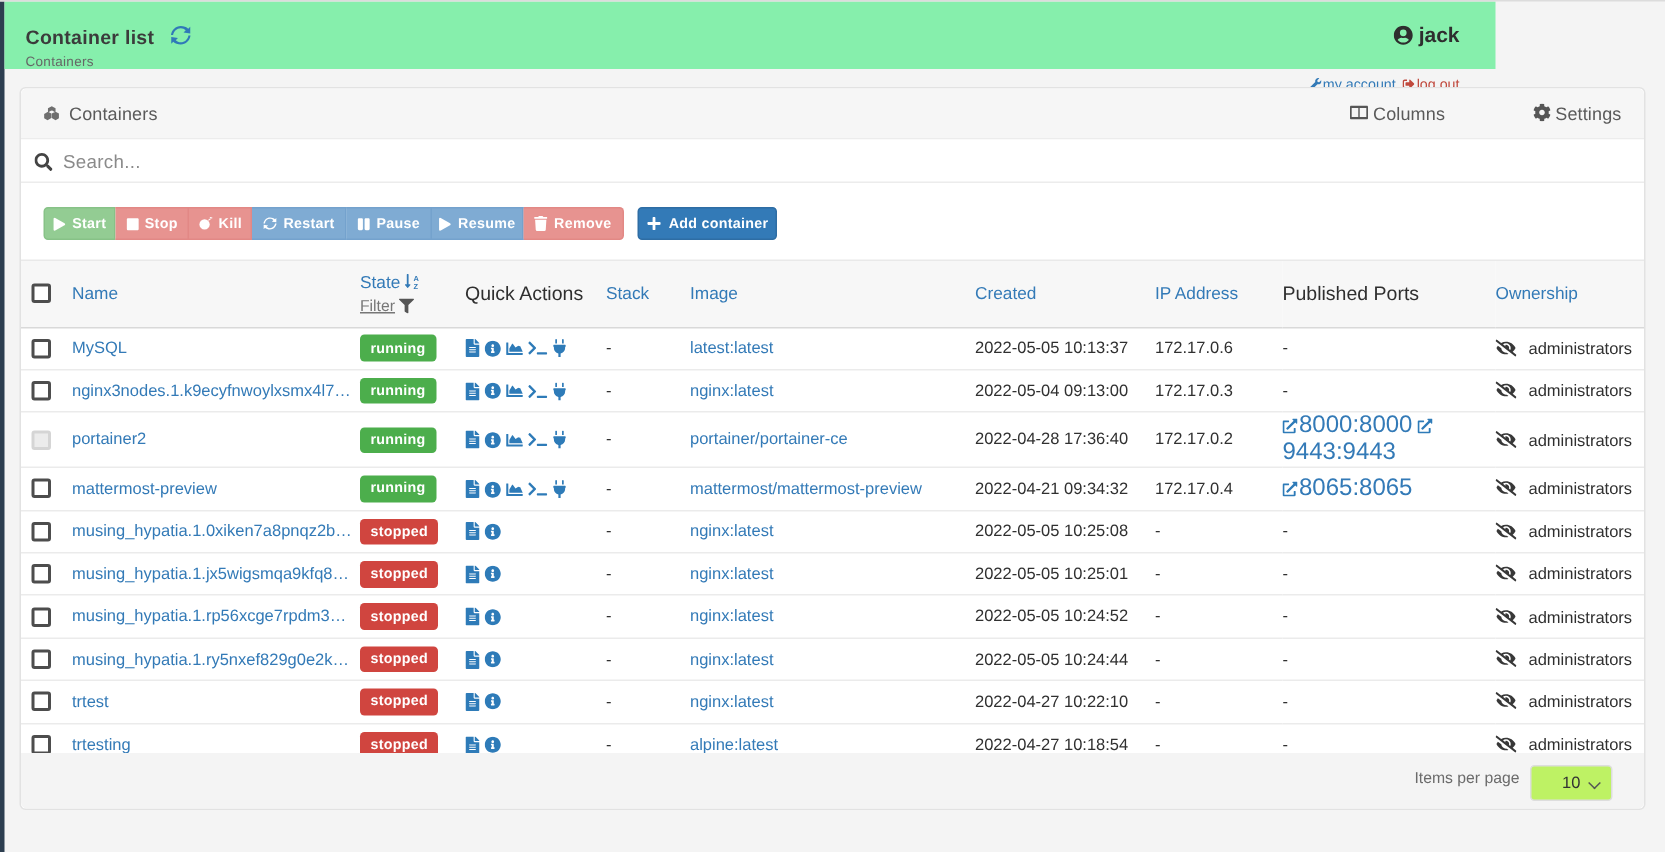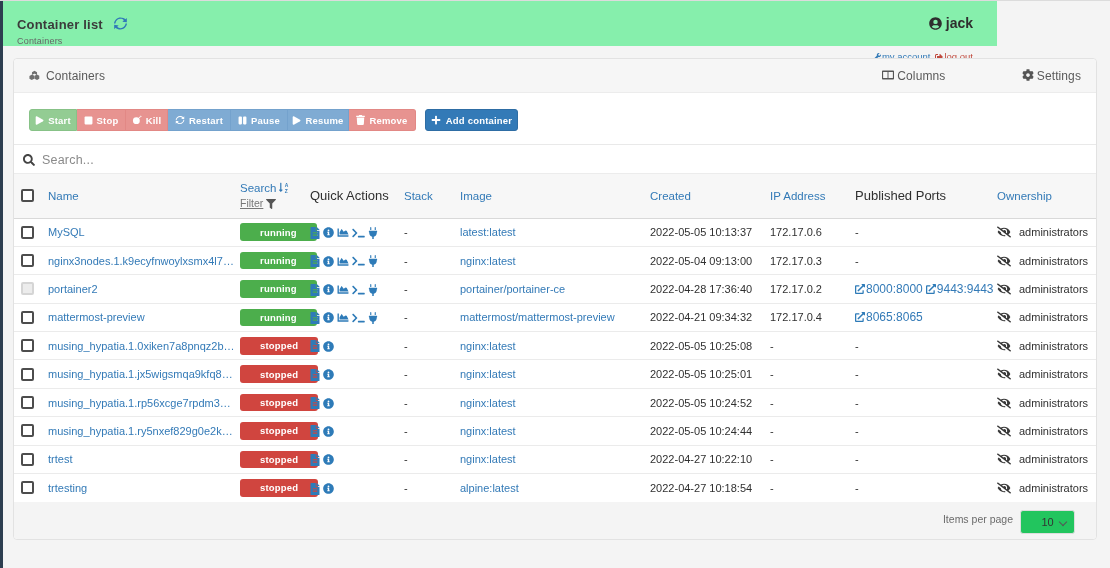--- a/index.html
+++ b/index.html
@@ -16,21 +16,21 @@
 #username svg { vertical-align:-2px; margin-right:4px; }
 #userlinks { font-size:9.5px; margin-top:20px; }
 #userlinks a { text-decoration:underline; }
 #userlinks .acct { color:#337ab7; margin-right:5px; }
 #userlinks .lo { color:#c0493d; }
 #userlinks svg { vertical-align:-1px; margin-right:1px; }
 
 #panel { position:absolute; left:13px; top:58px; width:1084px; height:482px; background:#fff; border:1px solid #e2e2e2; border-radius:4px; }
 #panelheader { height:34px; background:#f6f6f6; border-bottom:1px solid #ececec; border-radius:4px 4px 0 0; padding:0 15px 0 14px; display:flex; align-items:center; justify-content:space-between; font-size:12px; color:#5a5a5a; letter-spacing:0.1px; }
 #panelheader .ttl svg { vertical-align:-2px; margin-right:5px; }
-#panelheader .rightops span { margin-left:28px;padding-left:45px; }
+#panelheader .rightops span { margin-left:10px;padding-left:45px; }
 #panelheader .rightops svg { vertical-align:-1.5px; margin-right:3px; }
 
 #toolbar { height:52px; padding:16px 0 0 15px; border-bottom:1px solid #e9e9e9; display:flex; }
 .btn { display:inline-flex; align-items:center; justify-content:center; height:22px; font-size:9.5px; font-weight:bold; color:#fff; letter-spacing:0.2px; }
 .btn svg { margin-right:4px; }
 .btn.first { border-radius:3px 0 0 3px; }
 .btn.last { border-radius:0 3px 3px 0; }
 .b-green { background:#93cc93; border:1px solid #87c287; }
 .b-red { background:#e79390; border:1px solid #e28885; }
 .b-blue { background:#7fabd3; border:1px solid #74a2cd; }
@@ -51,31 +51,31 @@
 tbody tr:first-child td { border-top:none; }
 .hlink { color:#337ab7; font-weight:500; font-size:11.5px; }
 .hdark { color:#2f2f2f; font-weight:500; font-size:13px; }
 th .sub { margin-top:3px; font-size:10.5px; color:#777; font-weight:normal;text-decoration:underline; }
 th .sub svg { vertical-align:-2px; margin-left:3px; }
 .sorticon { vertical-align:-1px; margin-left:2px; }
 .cb { width:13px; height:13px; border:2px solid #4d4d4d; border-radius:2px; background:#fff; margin-left:7px; }
 .cb.dis { border-color:#d5d5d5; background:#ececec; }
 a.nlink { color:#337ab7; text-decoration:none; font-weight:500; }
 .trunc { display:block; max-width:187px; overflow:hidden; white-space:nowrap; text-overflow:ellipsis; }
-.badge { display:inline-flex; align-items:center; height:17.5px; border-radius:3px; color:#fff; font-weight:bold; font-size:9.5px; padding:0 20px; letter-spacing:0.2px; }
+.badge { display:inline-flex; align-items:center; height:17.5px; border-radius:3px; color:#fff; font-weight:bold; font-size:9.5px; padding:0 7px; letter-spacing:0.2px; }
 .badge.run { background:#4cae4c; }
 .badge.stop { background:#d0453f; }
 .qa .qi { margin-right:3px; vertical-align:middle; }
 .ports .pi { vertical-align:-1px; margin-right:1px; }
 .own .oi { vertical-align:-2px; margin-right:8px; }
-.pl { font-size:12px; }
+.pl { font-size:16px; }
 
 #tfooter { position:absolute; left:0; bottom:0; width:1082px; height:37px; background:#f4f4f4; border-radius:0 0 4px 4px; font-size:10.5px; color:#6b6b6b; }
 #tfooter .lbl { position:absolute; right:83px; top:11px; }
-#tfooter .sel { position:absolute; right:21px; top:8px; width:55px; height:24px; background:#22c55e; border:1px solid #ddd; border-radius:3px; text-align:center; color:#333; font-size:11px; padding-top:5px; }
+#tfooter .sel { position:absolute; right:21px; top:8px; width:55px; height:24px; background:#bef264; border:1px solid #ddd; border-radius:3px; text-align:center; color:#333; font-size:11px; padding-top:5px; }
 #tfooter .sel:after { content:""; position:absolute; right:8px; top:8px; border-left:1.5px solid #555; border-bottom:1.5px solid #555; width:5px; height:5px; transform:rotate(-45deg); }
 </style>
 </head>
 <body>
 <div id="leftbar"></div>
 <div id="pageheader">
   <h1>Container list <svg width="15" height="15" viewBox="0 0 512 512">
         <path fill="#3079b8" d="M256 96c44 0 84 18 113 47l-49 49 152 24 0-152-46 46C388 72 325 48 256 48 141 48 46 141 34 252l48 0C94 164 167 96 256 96zM256 416c-44 0-84-18-113-47l49-49-152-24 0 152 46-46c38 38 101 62 170 62 115 0 210-93 222-204l-48 0C418 348 345 416 256 416z"></path>
       </svg></h1>
   <div class="crumb">Containers</div>
@@ -100,20 +100,23 @@
         </svg>Containers</span>
     <span class="rightops">
       <span><svg width="12" height="12" viewBox="0 0 512 512">
             <path fill="#565656" d="M0 96v320c0 17.7 14.3 32 32 32h448c17.7 0 32-14.3 32-32V96c0-17.7-14.3-32-32-32H32C14.3 64 0 78.3 0 96zm236 288H48V128h188v256zm228 0H276V128h188v256z"></path>
           </svg>Columns</span>
       <span><svg width="12" height="12" viewBox="0 0 512 512">
             <path fill="#565656" d="M487.4 315.7l-42.6-24.6c4.3-23.2 4.3-47 0-70.2l42.6-24.6c4.9-2.8 7.1-8.6 5.5-14-11.1-35.6-30-67.8-54.7-94.6-3.8-4.1-10-5.1-14.8-2.3L380.8 110c-17.9-15.4-38.5-27.3-60.8-35.1V25.8c0-5.6-3.9-10.5-9.4-11.7-36.7-8.2-74.3-7.8-109.2 0-5.5 1.2-9.4 6.1-9.4 11.7V75c-22.2 7.9-42.8 19.8-60.8 35.1L88.7 85.5c-4.9-2.8-11-1.9-14.8 2.3-24.7 26.7-43.6 58.9-54.7 94.6-1.7 5.4.6 11.2 5.5 14L67.3 221c-4.3 23.2-4.3 47 0 70.2l-42.6 24.6c-4.9 2.8-7.1 8.6-5.5 14 11.1 35.6 30 67.8 54.7 94.6 3.8 4.1 10 5.1 14.8 2.3l42.6-24.6c17.9 15.4 38.5 27.3 60.8 35.1v49.2c0 5.6 3.9 10.5 9.4 11.7 36.7 8.2 74.3 7.8 109.2 0 5.5-1.2 9.4-6.1 9.4-11.7v-49.2c22.2-7.9 42.8-19.8 60.8-35.1l42.6 24.6c4.9 2.8 11 1.9 14.8-2.3 24.7-26.7 43.6-58.9 54.7-94.6 1.5-5.5-.7-11.3-5.6-14.1zM256 336c-44.1 0-80-35.9-80-80s35.9-80 80-80 80 35.9 80 80-35.9 80-80 80z"></path>
           </svg>Settings</span>
     </span>
   </div>
+  <div id="searchbar"><svg width="12" height="12" viewBox="0 0 512 512">
+        <path fill="#444" d="M505 442.7L405.3 343c-4.5-4.5-10.6-7-17-7H372c27.6-35.3 44-79.7 44-128C416 93.1 322.9 0 208 0S0 93.1 0 208s93.1 208 208 208c48.3 0 92.7-16.4 128-44v16.3c0 6.4 2.5 12.5 7 17l99.7 99.7c9.4 9.4 24.6 9.4 33.9 0l28.3-28.3c9.4-9.4 9.4-24.6.1-33.9zM208 336c-70.7 0-128-57.2-128-128 0-70.7 57.2-128 128-128 70.7 0 128 57.2 128 128 0 70.7-57.2 128-128 128z"></path>
+      </svg>Search...</div>
   <div id="toolbar">
     <span class="btn b-green first" style="width:48px"><svg width="9" height="9" viewBox="0 0 448 512">
           <path fill="#fff" d="M424 214L72 16C41 -1 8 21 8 58v396c0 37 33 59 64 42l352-198c31-18 31-66 0-84z"></path>
         </svg>Start</span>
       <span class="btn b-red" style="width:49px"><svg width="9" height="9" viewBox="0 0 448 512">
           <path fill="#fff" d="M400 32H48C21.5 32 0 53.5 0 80v352c0 26.5 21.5 48 48 48h352c26.5 0 48-21.5 48-48V80c0-26.5-21.5-48-48-48z"></path>
         </svg>Stop</span>
       <span class="btn b-red" style="width:42px"><svg width="10" height="10" viewBox="0 0 512 512">
           <circle fill="#fff" cx="224" cy="288" r="176"></circle>
           <path fill="#fff" d="M353 142l62-62 28 28-62 62zM404 36h84v40h-84z" transform="rotate(8 400 60)"></path>
@@ -127,43 +130,40 @@
       <span class="btn b-blue" style="width:61px"><svg width="9" height="9" viewBox="0 0 448 512">
           <path fill="#fff" d="M424 214L72 16C41 -1 8 21 8 58v396c0 37 33 59 64 42l352-198c31-18 31-66 0-84z"></path>
         </svg>Resume</span>
       <span class="btn b-red last" style="width:67px"><svg width="9" height="10" viewBox="0 0 448 512">
           <path fill="#fff" d="M432 32H312l-9.4-18.7A24 24 0 0 0 281.1 0H166.8a23.7 23.7 0 0 0-21.4 13.3L136 32H16A16 16 0 0 0 0 48v32a16 16 0 0 0 16 16h416a16 16 0 0 0 16-16V48a16 16 0 0 0-16-16zM53.2 467a48 48 0 0 0 47.9 45h245.8a48 48 0 0 0 47.9-45L416 128H32z"></path>
         </svg>Remove</span>
       <span class="b-add"><svg width="10" height="10" viewBox="0 0 448 512">
           <path fill="#fff" d="M416 208H272V64c0-17.7-14.3-32-32-32h-32c-17.7 0-32 14.3-32 32v144H32c-17.7 0-32 14.3-32 32v32c0 17.7 14.3 32 32 32h144v144c0 17.7 14.3 32 32 32h32c17.7 0 32-14.3 32-32V304h144c17.7 0 32-14.3 32-32v-32c0-17.7-14.3-32-32-32z"></path>
         </svg>Add container</span>
   </div>
-  <div id="searchbar"><svg width="12" height="12" viewBox="0 0 512 512">
-        <path fill="#444" d="M505 442.7L405.3 343c-4.5-4.5-10.6-7-17-7H372c27.6-35.3 44-79.7 44-128C416 93.1 322.9 0 208 0S0 93.1 0 208s93.1 208 208 208c48.3 0 92.7-16.4 128-44v16.3c0 6.4 2.5 12.5 7 17l99.7 99.7c9.4 9.4 24.6 9.4 33.9 0l28.3-28.3c9.4-9.4 9.4-24.6.1-33.9zM208 336c-70.7 0-128-57.2-128-128 0-70.7 57.2-128 128-128 70.7 0 128 57.2 128 128 0 70.7-57.2 128-128 128z"></path>
-      </svg>Search...</div>
   <table>
     <colgroup>
       <col class="c-cb">
         <col class="c-name">
         <col class="c-state">
         <col class="c-qa">
         <col class="c-stack">
       <col class="c-img">
         <col class="c-created">
         <col class="c-ip">
         <col class="c-ports">
         <col class="c-own">
     </colgroup>
     <thead>
       <tr>
         <th>
             <div class="cb"></div>
           </th>
         <th><span class="hlink">Name</span></th>
-        <th><span class="hlink">Search</span><svg class="sorticon" width="11" height="11" viewBox="0 0 448 512">
+        <th><span class="hlink">State</span><svg class="sorticon" width="11" height="11" viewBox="0 0 448 512">
               <path fill="#337ab7" d="M136 352h-40V48a16 16 0 0 0-16-16H56a16 16 0 0 0-16 16v304H0c-14.2 0-21.4 17.2-11.3 27.3l68 80a16 16 0 0 0 22.6 0l68-80C157.4 369.2 150.2 352 136 352z" transform="translate(30 0)"></path>
               <text x="280" y="240" font-size="230" font-weight="bold" fill="#337ab7" font-family="Liberation Sans, sans-serif">A</text>
               <text x="280" y="500" font-size="230" font-weight="bold" fill="#337ab7" font-family="Liberation Sans, sans-serif">Z</text>
             </svg>
           <div class="sub">Filter<svg width="10" height="10" viewBox="0 0 512 512">
                 <path fill="#555" d="M487.976 0H24.028C2.71 0-8.047 25.866 7.058 40.971L192 225.941V432c0 7.831 3.821 15.17 10.237 19.662l80 55.98C298.02 518.69 320 507.493 320 487.98V225.941l184.947-184.97C520.021 25.896 509.338 0 487.976 0z"></path>
               </svg></div>
         </th>
         <th><span class="hdark">Quick Actions</span></th>
         <th><span class="hlink">Stack</span></th>

